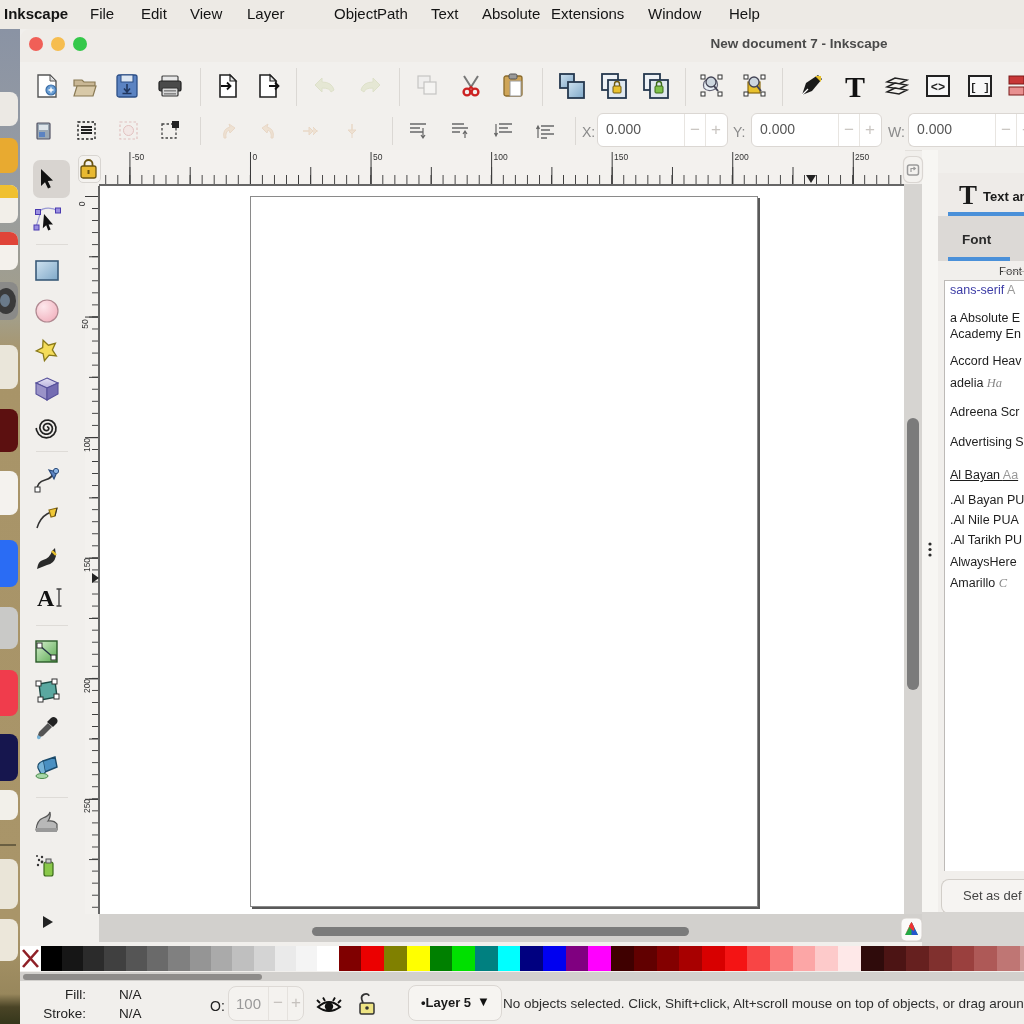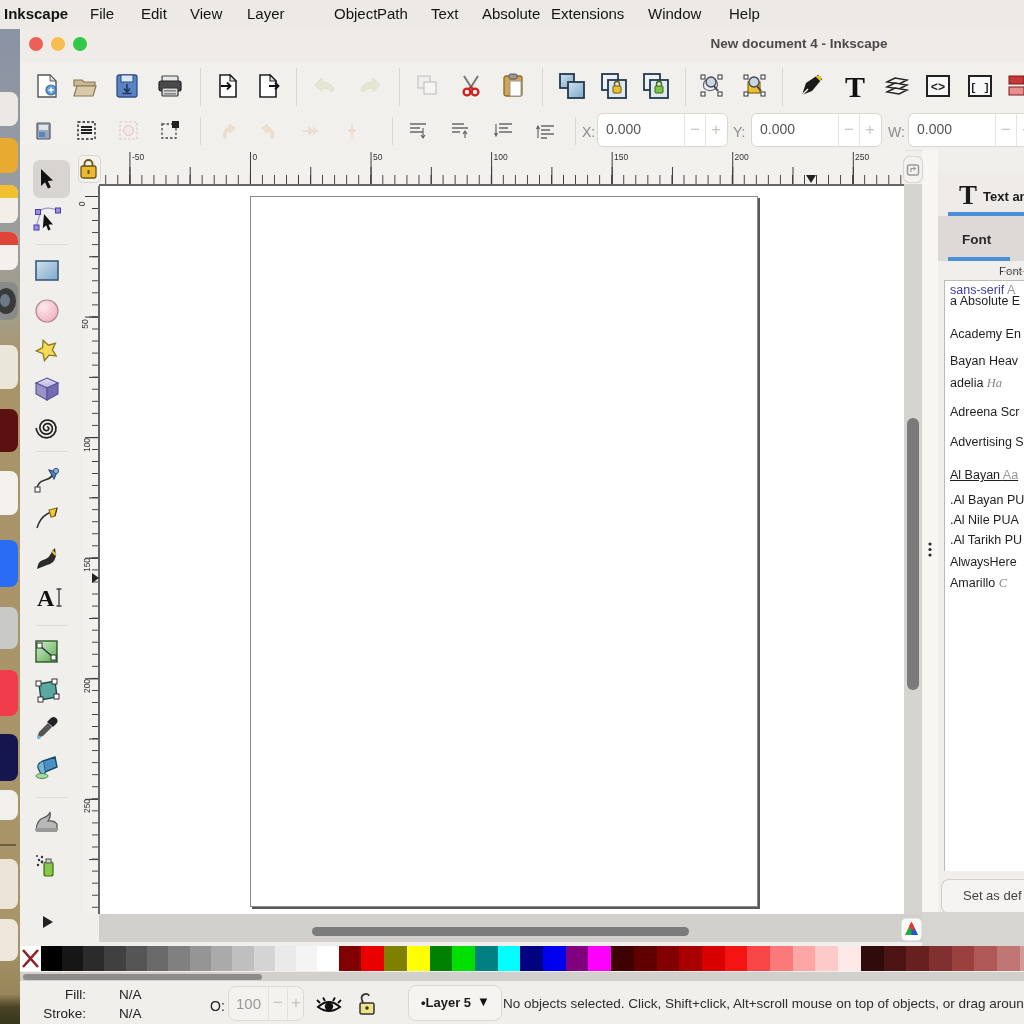--- a/index.html
+++ b/index.html
@@ -100,21 +100,21 @@
  <span style="left:431px;">Text</span>
  <span style="left:482px;">Absolute</span>
  <span style="left:551px;">Extensions</span>
  <span style="left:648px;">Window</span>
  <span style="left:729px;">Help</span>
 </div>
 <div class="a" id="titlebar"></div>
 <div class="tl" style="left:29px;background:#f05f57;"></div>
 <div class="tl" style="left:51px;background:#f6bd4f;"></div>
 <div class="tl" style="left:73px;background:#34c84a;"></div>
-<div id="title">New document 4 - Inkscape</div>
+<div id="title">New document 7 - Inkscape</div>
 <div class="a" id="tb1"></div>
 <div class="a" id="tb2"></div>
 <div class="vsep1" style="left:200px"></div>
 <div class="vsep1" style="left:296px"></div>
 <div class="vsep1" style="left:399px"></div>
 <div class="vsep1" style="left:542px"></div>
 <div class="vsep1" style="left:685px"></div>
 <div class="vsep1" style="left:782px"></div>
 <div class="vsep2" style="left:200px"></div>
 <div class="vsep2" style="left:392px"></div>
@@ -181,23 +181,23 @@
 <div class="a" id="tab1blue"></div>
 <div class="a" id="tabrow2"></div>
 <div class="a" id="tab2blue"></div>
 <div style="position:absolute;left:959px;top:182px;font-family:'Liberation Serif',serif;font-weight:bold;font-size:27px;color:#1a1a1a;line-height:1;">T</div>
 <div style="position:absolute;left:983px;top:189px;font-weight:bold;font-size:13px;color:#1a1a1a;white-space:nowrap;">Text an</div>
 <div style="position:absolute;left:962px;top:232px;font-weight:bold;font-size:13.5px;color:#2a2a2a;">Font</div>
 <div style="position:absolute;left:999px;top:265px;font-size:11.5px;color:#3a3a3a;white-space:nowrap;">Font family</div>
 <div style="position:absolute;left:1003px;top:271px;width:21px;height:1px;background:#b5b2af;"></div>
 <div class="a" id="fontlist"></div>
 <div class="fl" style="top:283px;color:#3c3ca6;">sans-serif <span style="color:#999">A</span></div>
-<div class="fl" style="top:294px;">a Absolute E</div>
+<div class="fl" style="top:311px;">a Absolute E</div>
 <div class="fl" style="top:327px;">Academy En</div>
-<div class="fl" style="top:354px;">Bayan Heav</div>
+<div class="fl" style="top:354px;">Accord Heav</div>
 <div class="fl" style="top:376px;">adelia <i style="color:#888;font-family:'Liberation Serif'">Ha</i></div>
 <div class="fl" style="top:405px;">Adreena Scr</div>
 <div class="fl" style="top:435px;">Advertising S</div>
 <div class="fl" style="top:468px;text-decoration:underline;">Al Bayan <span style="color:#999">Aa</span></div>
 <div class="fl" style="top:493px;">.Al Bayan PU</div>
 <div class="fl" style="top:513px;">.Al Nile PUA</div>
 <div class="fl" style="top:533px;">.Al Tarikh PU</div>
 <div class="fl" style="top:555px;">AlwaysHere</div>
 <div class="fl" style="top:576px;">Amarillo <i style="color:#888;font-family:'Liberation Serif'">C</i></div>
 <div class="a" id="setdef">

